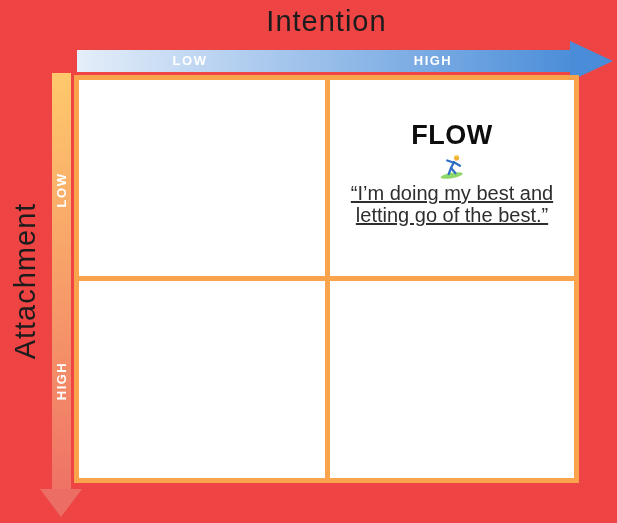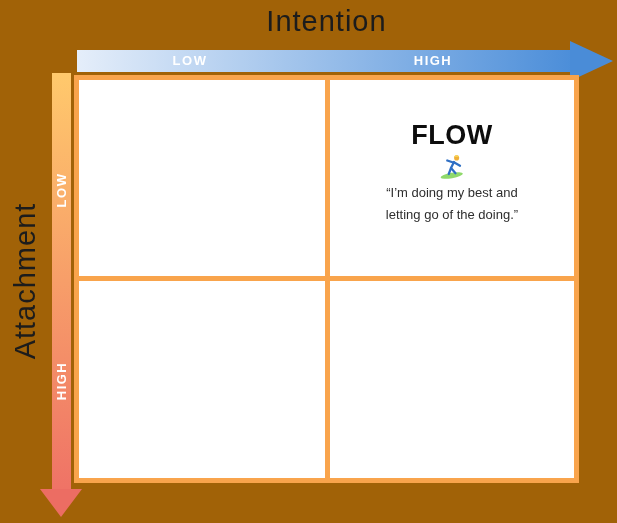--- a/index.html
+++ b/index.html
@@ -9,21 +9,21 @@
     --x-arrowhead:#4A8CD7;
     --y-arrow-start:#FFC96C;
     --y-arrow-end:#EF7366;
     --y-arrowhead:#EC6D63;
     --axis-label-text:#FFFFFF;
     --title-text:#1C1C1C;
     --quote-text:#2E2E2E;
   }
   html,body{margin:0;padding:0;background:#fff;}
   .stage{
-    position:relative;width:617px;height:523px;background:#a16207;overflow:hidden;
+    position:relative;width:617px;height:523px;background:#ef4444;overflow:hidden;
     font-family:"Liberation Sans","DejaVu Sans",sans-serif;
   }
   .axis-title{
     position:absolute;color:var(--title-text);font-size:29px;font-weight:400;
     letter-spacing:1px;
   }
   .axis-title.xt{left:74px;top:5px;width:505px;text-align:center;}
   .axis-title.yt{
     left:25px;top:281px;white-space:nowrap;
     transform:translate(-50%,-50%) rotate(-90deg);
@@ -67,22 +67,23 @@
   .cell.tr{left:251px;top:0;width:244px;border-radius:22px;}
   .cell.bl{left:0;top:201px;height:197px;}
   .cell.br{left:251px;top:201px;width:244px;height:197px;}
   .cell.tr{text-align:center;}
   .q-title{
     margin:40px 0 0 0;font-size:27px;font-weight:800;letter-spacing:0.5px;
     color:#0D0D0D;line-height:30px;
   }
   .q-icon{display:block;margin:3px auto 2px auto;}
   .q-quote{
-    margin:2px auto 0 auto;max-width:222px;font-size:13px;line-height:22px;
+    margin:2px auto 0 auto;max-width:222px;font-size:20px;line-height:22px;
     color:var(--quote-text);
+    text-decoration:underline;
   }
 </style>
 </head>
 <body>
 
 <div class="stage">
 
   <div class="axis-title xt">Intention</div>
   <div class="axis-title yt">Attachment</div>
 
@@ -110,21 +111,21 @@
           <path d="M13 28 L16 20 L20 12"></path>
           <path d="M16 20 L22 27"></path>
           <path d="M20 13 L11 10"></path>
           <path d="M21 13 L28 17"></path>
         </g>
         <circle cx="23.5" cy="6.5" r="3.4" fill="#EFB039"></circle>
         <path d="M20.2 5.2 a3.4 3.4 0 0 1 6.6 0 z" fill="#F7D154"></path>
       </svg>
       <div class="q-quote">
         <span>“I’m doing my best and</span><br>
-        <span>letting go of the doing.”</span>
+        <span>letting go of the best.”</span>
       </div>
     </div>
 
     <div class="cell bl"></div>
     <div class="cell br"></div>
   </div>
 
 </div>
 
 </body></html>

